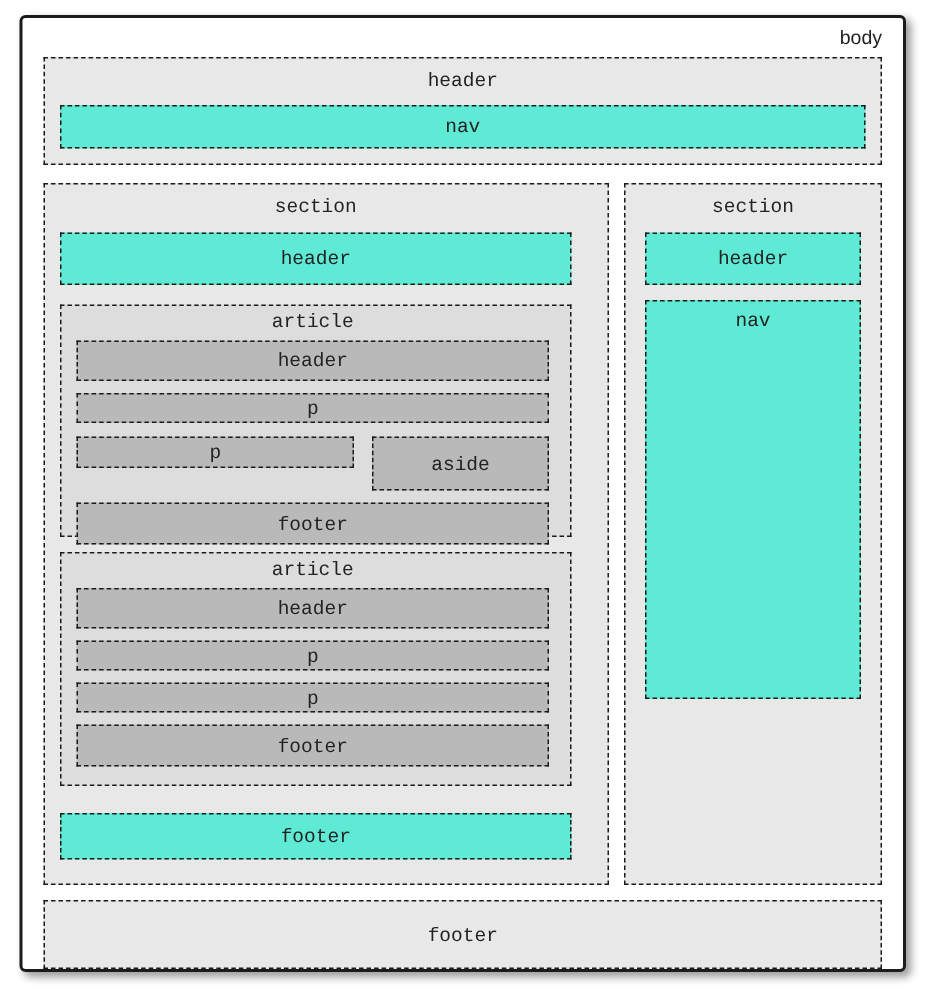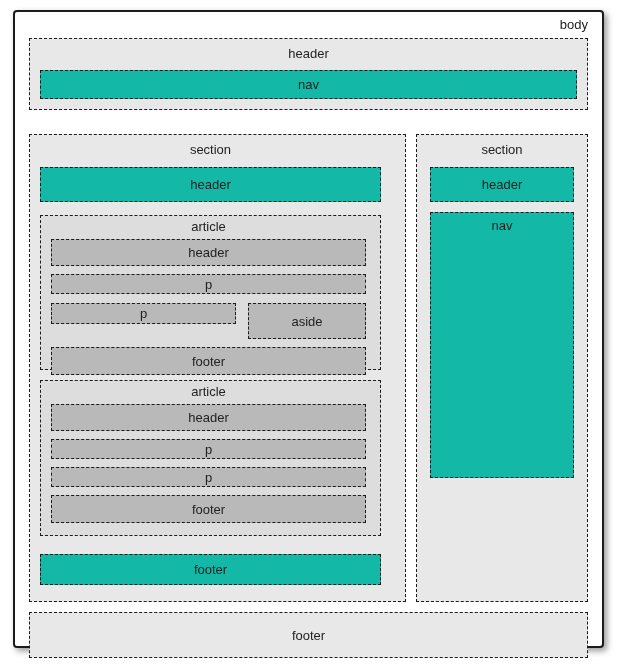--- a/index.html
+++ b/index.html
@@ -19,23 +19,24 @@
     box-sizing:border-box;
     background:#ffffff;
     border:2px solid #1b1b1b;
     border-radius:4px;
     box-shadow:3px 3px 6px rgba(0,0,0,0.40);
     padding:0 14px;
   }
   .box{
     box-sizing:border-box;
     border:1.5px dashed #1b1b1b;
+    font-family:Liberation Mono, monospace;
   }
   .l1{background:#e8e8e8;}
-  .l2{background:#14b8a6;}
+  .l2{background:#5eead4;}
   .l3{background:#b9b9b9;}
   .lbl{
     text-align:center;
     line-height:24px;
     height:24px;
     white-space:nowrap;
     overflow:hidden;
   }
   .body-lbl{height:26px;line-height:26px;text-align:right;}
   .leaf{
@@ -44,21 +45,21 @@
     justify-content:center;
   }
   
   .page-header{height:72px;}
   .page-header .lbl{height:31px;line-height:30px;}
   .page-nav{height:29px;margin:0 10px;}
   
   .main-row{
     display:flex;
     gap:10px;
-    margin-top:24px;
+    margin-top:12px;
     height:468px;
   }
   .main-section{
     flex:0 0 366px;
     padding:0 24px 0 10px;
   }
   .main-section > .lbl, .sidebar-section > .lbl{height:32px;line-height:30px;}
   .sec-header{height:35px;}
   .article{
     margin-top:13px;

